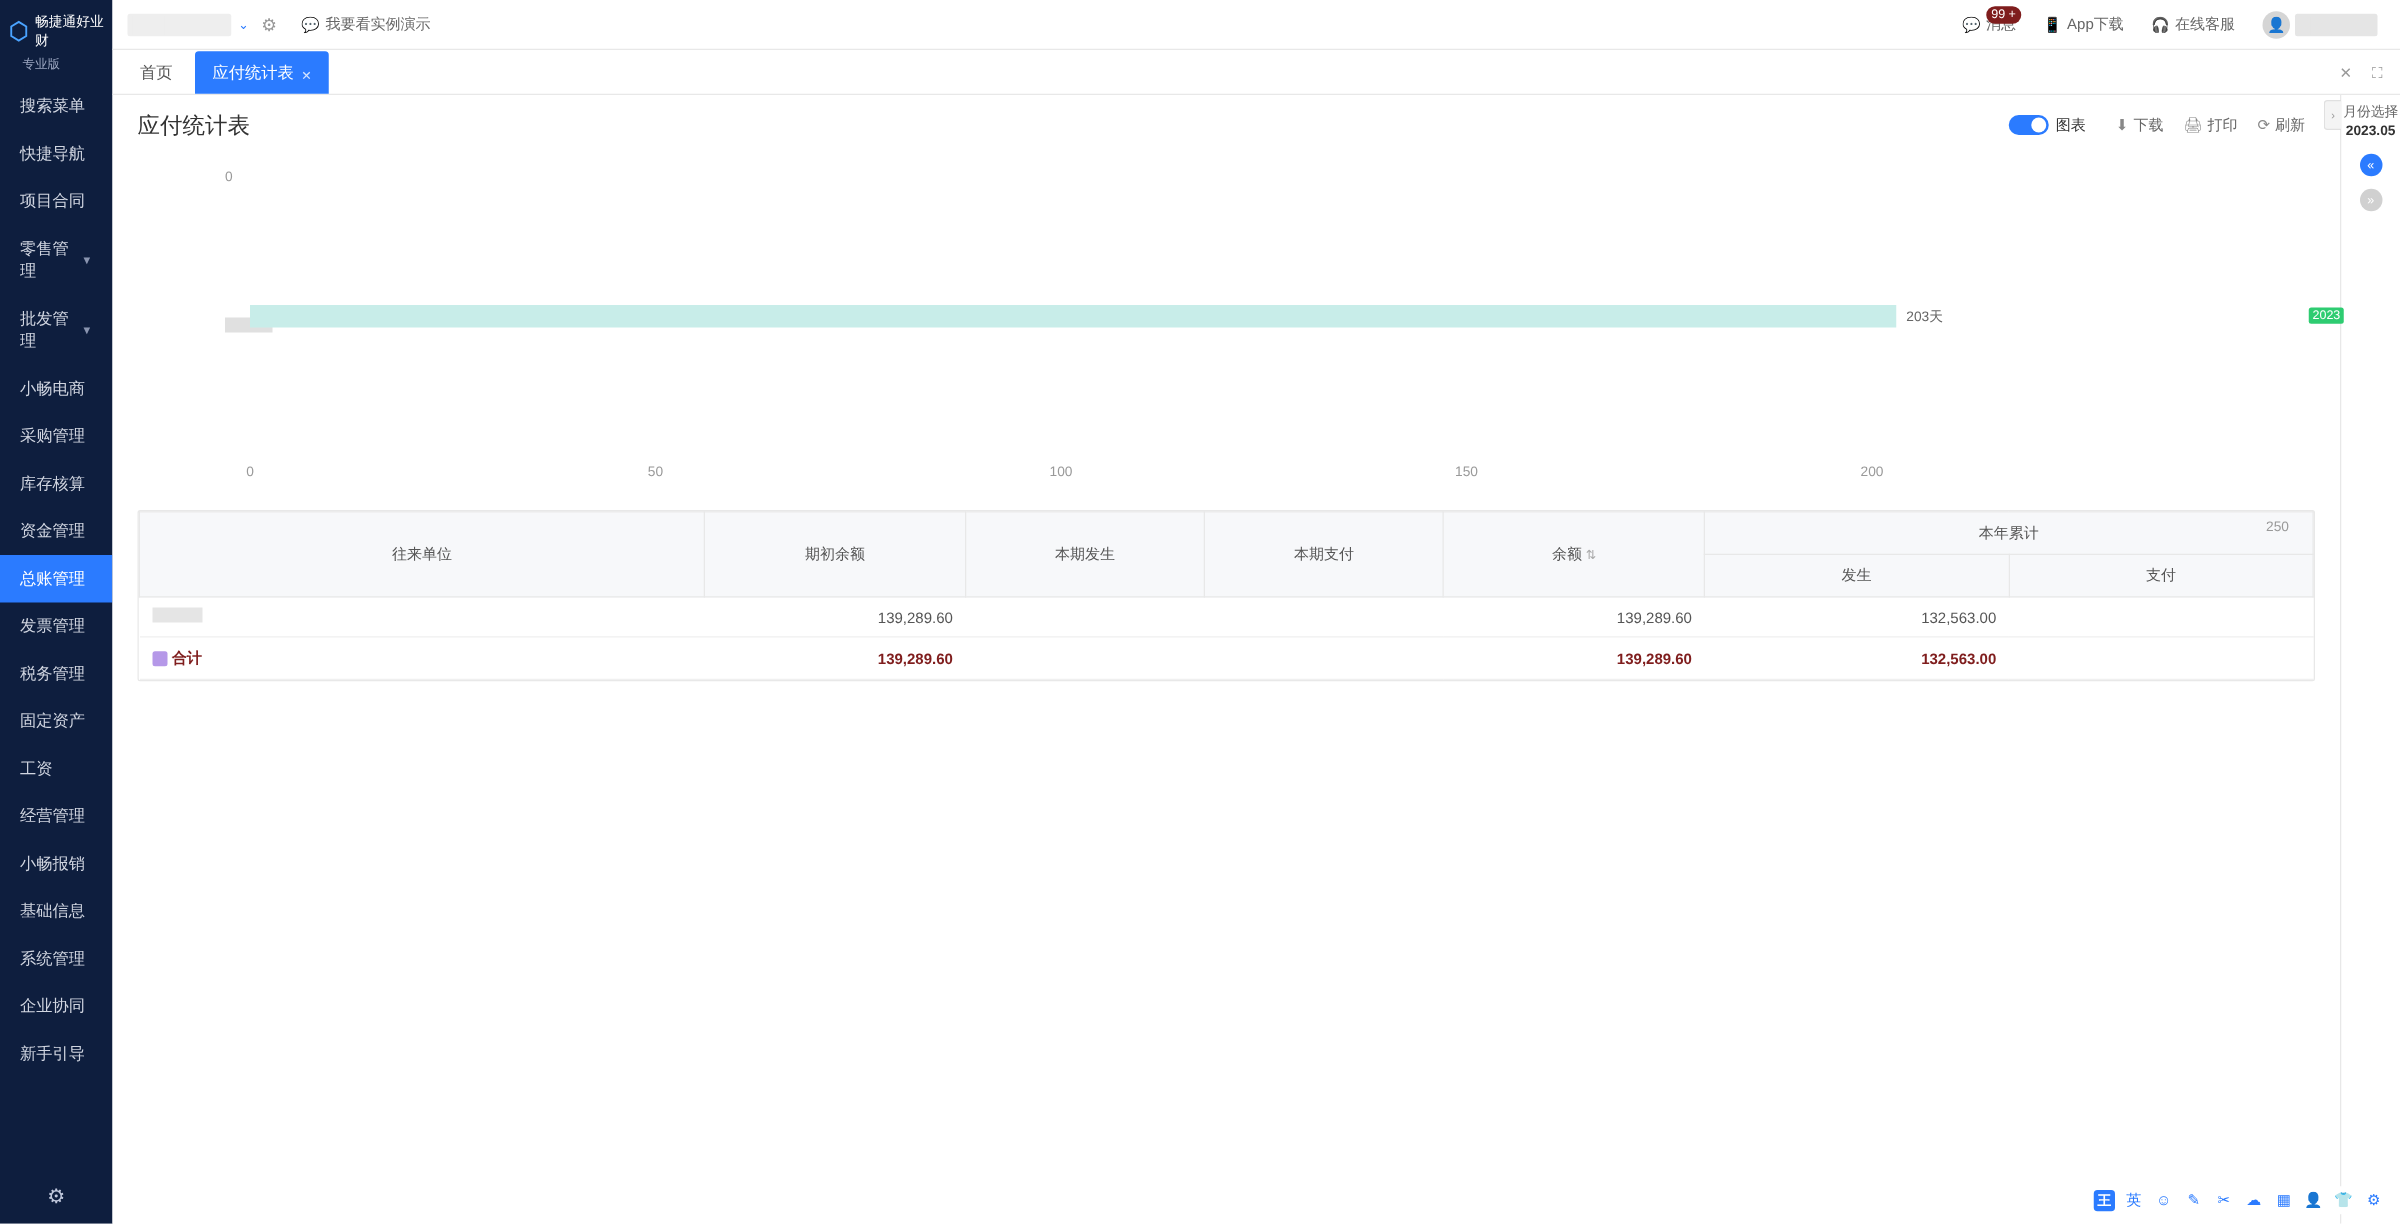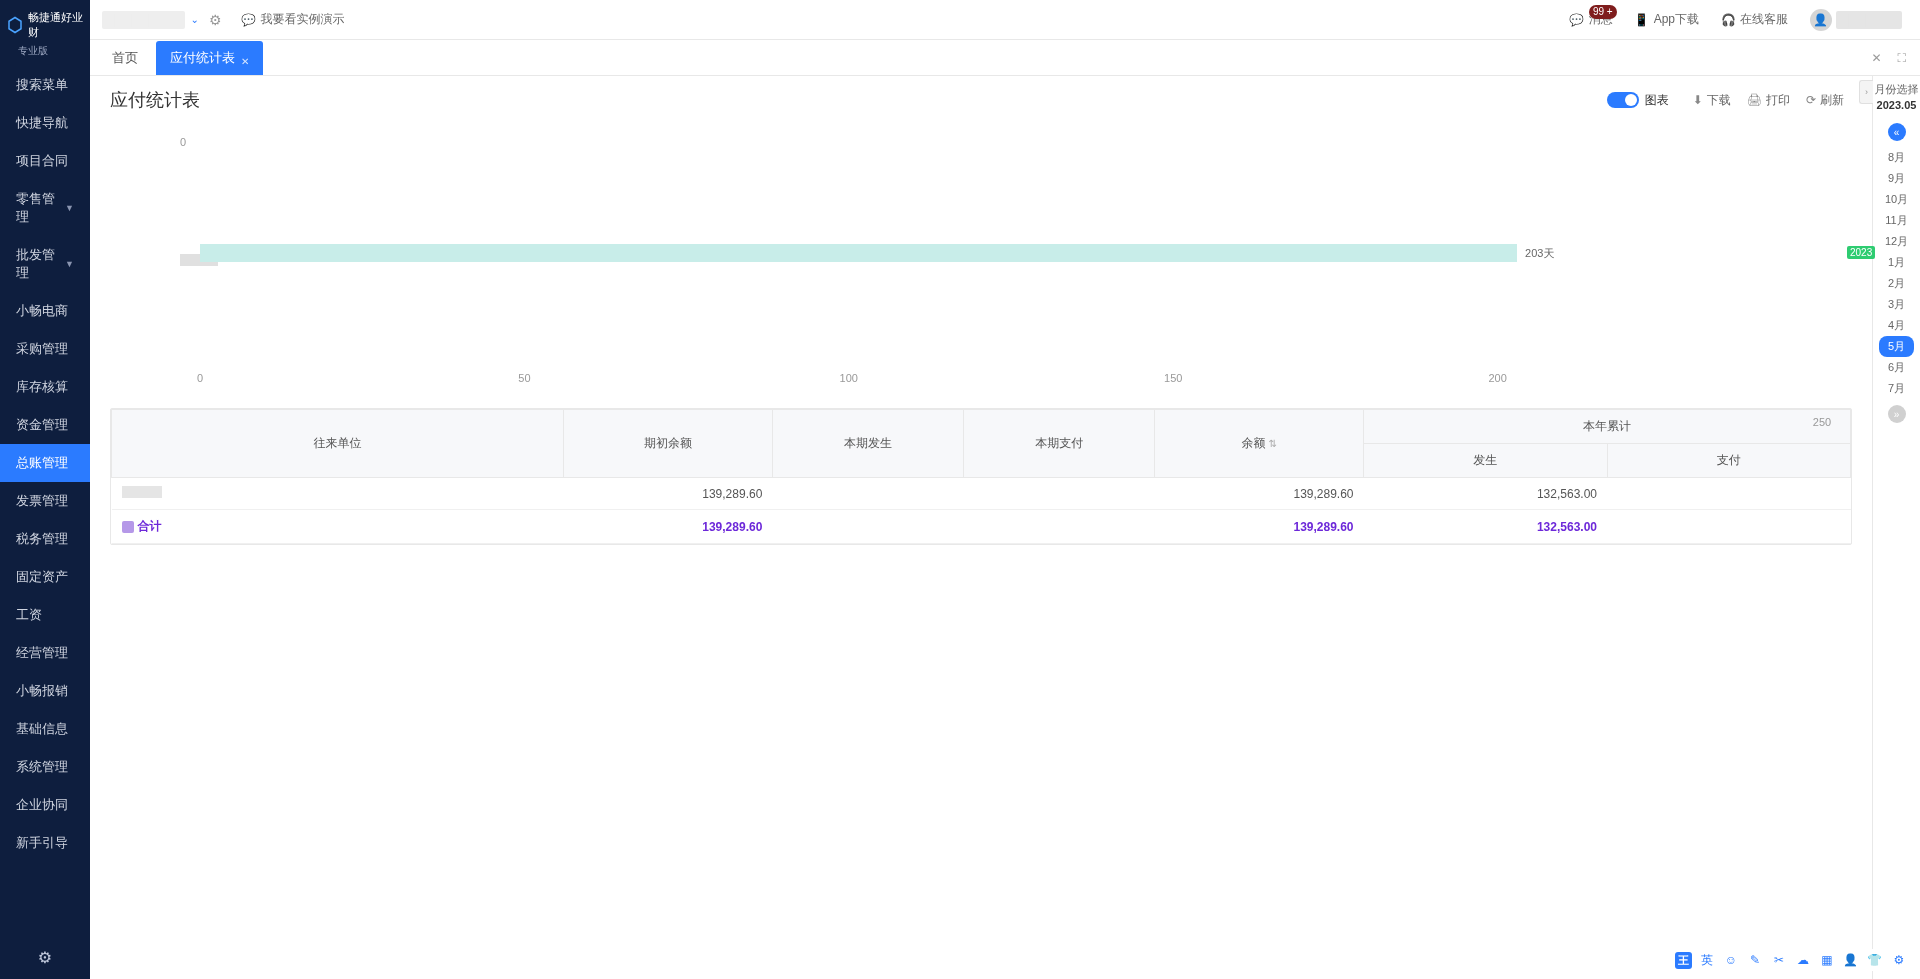--- a/index.html
+++ b/index.html
@@ -80,21 +80,21 @@
     .chart-x-axis { position: absolute; left: 80px; right: 20px; bottom: 2px; height: 16px; }
     .x-tick { position: absolute; font-size: 11px; color: #999; transform: translateX(-50%); }
     
     
     .table-section { margin-top: 18px; border: 1px solid #e8e8e8; border-radius: 2px; }
     .table { width: 100%; border-collapse: collapse; font-size: 12px; }
     .table th { background: #f7f8fa; padding: 8px 10px; font-weight: 500; color: #555; border: 1px solid #e8e8e8; text-align: center; }
     .table td { padding: 8px 10px; border-bottom: 1px solid #f0f0f0; text-align: right; color: #555; }
     .table td:first-child { text-align: left; }
     .row-redacted { display: inline-block; background: #e5e5e5; width: 40px; height: 12px; }
-    .total-row td { font-weight: 600; color: #6d28d9; border-top: 1px solid #e0e0e0; }
+    .total-row td { font-weight: 600; color: #7f1d1d; border-top: 1px solid #e0e0e0; }
     .total-icon { display: inline-block; width: 12px; height: 12px; background: #b598e8; margin-right: 4px; vertical-align: middle; border-radius: 2px; }
     .sort-col-icon { font-size: 10px; color: #aaa; margin-left: 3px; }
     
     
     .month-panel { width: 48px; border-left: 1px solid #e8e8e8; display: flex; flex-direction: column; align-items: center; padding: 6px 0; gap: 2px; position: relative; }
     .month-panel-header { font-size: 11px; color: #666; text-align: center; }
     .month-panel-current { font-size: 11px; font-weight: 600; color: #333; margin-bottom: 6px; }
     .month-nav-btn { width: 18px; height: 18px; border-radius: 50%; background: #2b7bff; color: #fff; display: flex; align-items: center; justify-content: center; font-size: 10px; cursor: pointer; margin: 4px 0; }
     .month-nav-btn.grey { background: #d0d0d0; }
     .month-item { font-size: 11px; color: #666; padding: 3px 6px; cursor: pointer; border-radius: 8px; min-width: 28px; text-align: center; }
@@ -320,34 +320,20 @@
             </tbody>
           </table>
         </div>
       </div>
 
       <div class="month-panel">
         <div class="collapse-handle">›</div>
         <div class="month-panel-header">月份选择</div>
         <div class="month-panel-current">2023.05</div>
         <div class="month-nav-btn">«</div>
-        <div id="month-list">
-            <div class="month-item">8月</div>
-            <div class="month-item">9月</div>
-            <div class="month-item">10月</div>
-            <div class="month-item">11月</div>
-            <div class="month-item">12月</div>
-            <div class="month-item">1月</div>
-            <div class="month-item">2月</div>
-            <div class="month-item">3月</div>
-            <div class="month-item">4月</div>
-            <div class="month-item selected">5月</div>
-            <div class="month-item">6月</div>
-            <div class="month-item">7月</div>
-          </div>
         <div class="month-nav-btn grey">»</div>
         <div class="year-badge">2023</div>
       </div>
     </div>
   </div>
 </div>
 
 <div class="float-toolbar">
   <span class="float-badge">王</span>
   <span class="float-item">英</span>

